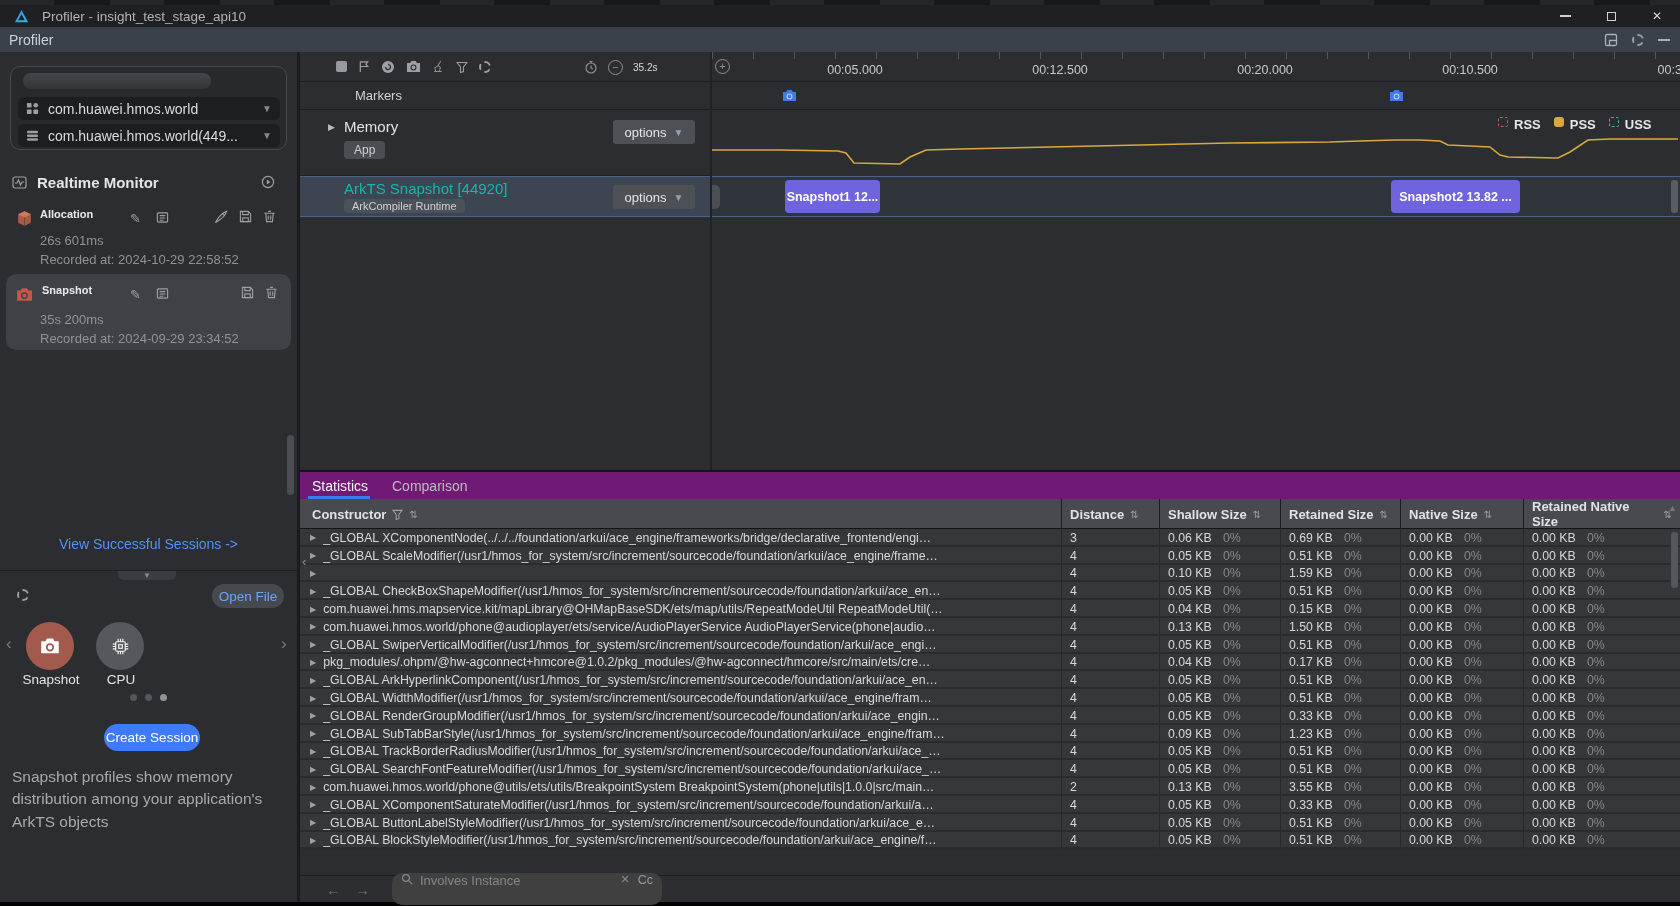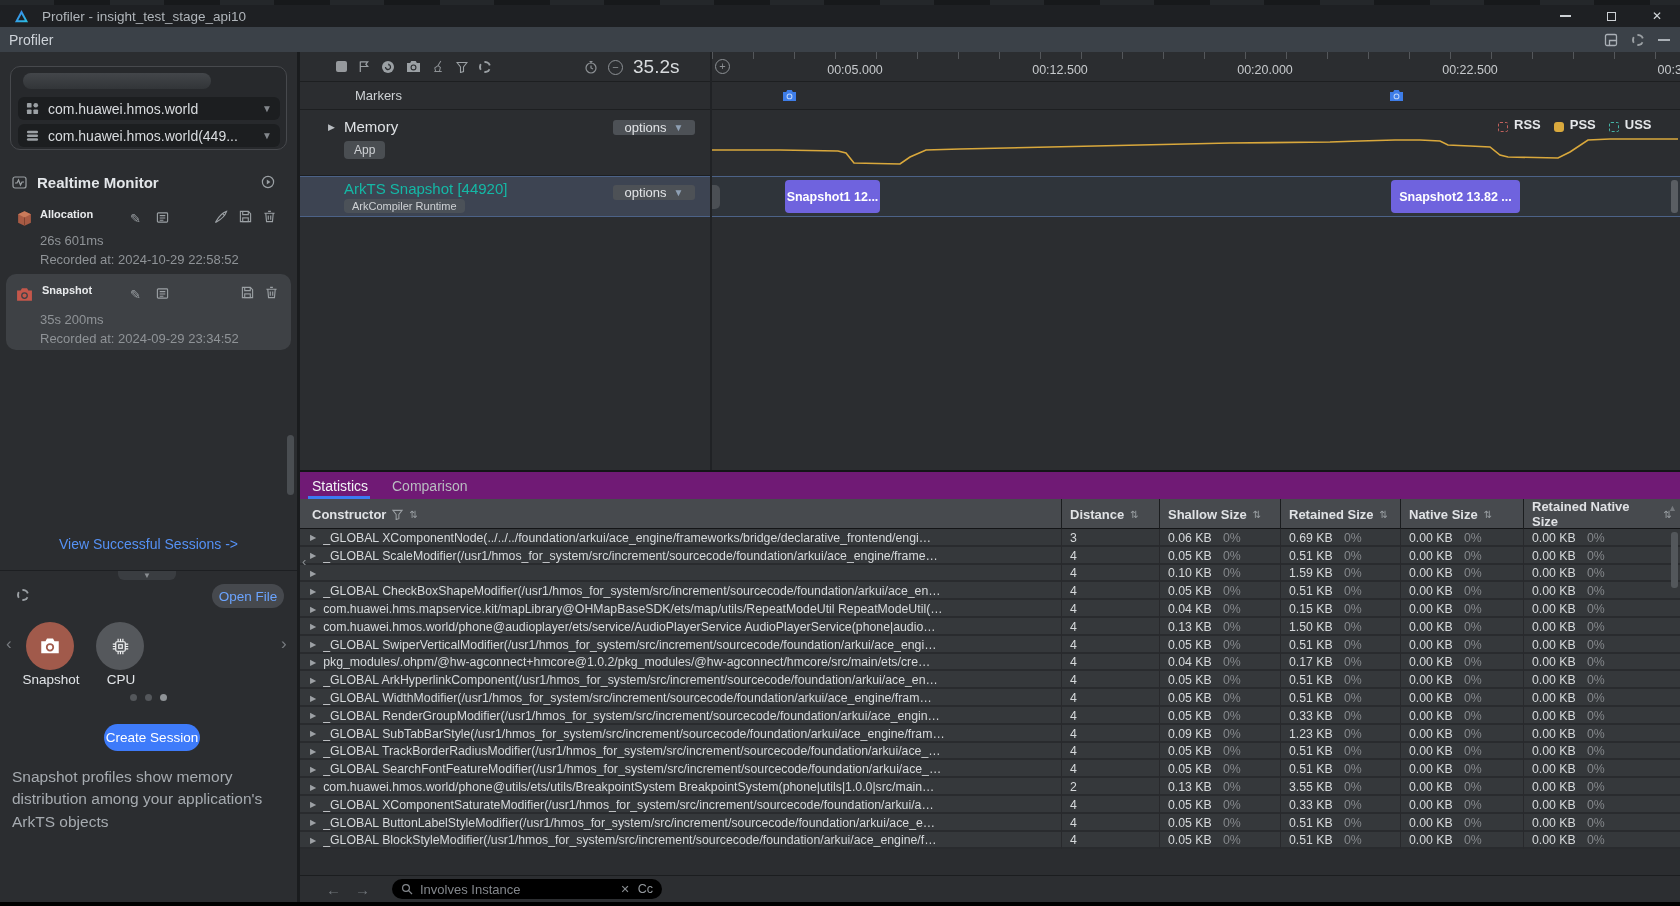--- a/index.html
+++ b/index.html
@@ -59,38 +59,38 @@
   .splitpill{left:287px;top:383px;width:7px;height:60px;background:#4a4e52;border-radius:4px}
 
   
   .content{left:300px;top:52px;width:1380px;height:850px;background:#2b2d30}
   .timeline{left:0;top:0;width:1380px;height:418px}
   .tl-divider{left:410px;top:0;width:2px;height:418px;background:#202225}
   .tl-toolbar{left:0;top:0;width:410px;height:30px;border-bottom:1px solid #1d1f21;display:flex;align-items:center;gap:11px;padding-left:36px;color:#9ba0a4}
   .stopico{width:11px;height:11px;background:#96999d;border-radius:2px}
   .tl-right{position:absolute;left:284px;top:0;height:30px;display:flex;align-items:center;gap:10px}
   .circbtn{width:15px;height:15px;border:1.5px solid #8d9195;border-radius:50%;display:flex;align-items:center;justify-content:center;font-size:11px;line-height:11px;color:#8d9195}
-  .dur{font-size:19px;color:#d8dbde}
+  .dur{font-size:10px;color:#d8dbde}
   .ruler{left:412px;top:0;width:968px;height:30px;border-bottom:1px solid #1d1f21;overflow:hidden}
   .ruler::before{content:'';position:absolute;left:0;top:0;width:968px;height:7px;background:repeating-linear-gradient(90deg,#54575b 0 1px,transparent 1px 41px)}
   .rtick{position:absolute;top:11px;transform:translateX(-50%);font-size:12.5px;color:#c7cacd;white-space:nowrap}
   .rplus{position:absolute;left:3px;top:7px}
   .mk-label{left:0;top:30px;width:410px;height:28px;border-bottom:1px solid #1d1f21;display:flex;align-items:center}
   .mk-label span{margin-left:55px;font-size:13px;color:#ced2d5}
   .mk-chart{left:412px;top:30px;width:968px;height:28px;border-bottom:1px solid #1d1f21}
   .cam-mk{position:absolute;top:7px;color:#3e7de8}
   .mem-label{left:0;top:58px;width:410px;height:66px;border-bottom:1px solid #1d1f21}
   .row-title{position:absolute;font-size:15px;color:#dfe2e5}
   .tri-exp{position:absolute;font-size:9px;color:#b9bdc1}
   .tag{position:absolute;background:#4a4e52;border-radius:4px;color:#ced1d4;font-size:12px;padding:2px 10px}
-  .optbtn{position:absolute;width:82px;height:15px;background:#4d5156;border-radius:3px;display:flex;align-items:center;justify-content:center;gap:7px;font-size:13px;color:#e2e4e7}
+  .optbtn{position:absolute;width:82px;height:24px;background:#4d5156;border-radius:3px;display:flex;align-items:center;justify-content:center;gap:7px;font-size:13px;color:#e2e4e7}
   .optbtn .caret{margin:0;color:#8fa0b4}
   .mem-chart{left:412px;top:58px;width:968px;height:66px}
   .legend{position:absolute;top:7px;left:786px;display:flex;align-items:center;gap:13px}
-  .leg-item{display:flex;align-items:flex-end;gap:6px;font-size:13px;font-weight:bold;color:#e5e7ea}
+  .leg-item{display:flex;align-items:flex-start;gap:6px;font-size:13px;font-weight:bold;color:#e5e7ea}
   .leg-box{width:10px;height:10px;border-radius:2px}
   .leg-rss{border:1px dashed #c0605c}
   .leg-pss{background:#d9a93d;border-radius:3px}
   .leg-uss{border:1px dashed #45b3a5}
   .arkts-row{left:0;top:124px;width:1380px;height:41px;border-top:1px solid #4c6287;border-bottom:1px solid #4c6287}
   .arkts-label{position:absolute;left:0;top:0;width:412px;height:39px;background:#3d4452}
   .arkts-track{position:absolute;left:412px;top:0;width:968px;height:39px;background:#2f343a}
   .chip{position:absolute;top:3px;height:33px;background:#6f63de;border-radius:4px;color:#fff;font-size:12.5px;font-weight:bold;display:flex;align-items:center;justify-content:center;white-space:nowrap;overflow:hidden}
   .track-nub{position:absolute;left:-1px;top:8px;width:9px;height:24px;background:#4b4f54;border-radius:0 5px 5px 0}
   .track-scroll{position:absolute;right:2px;top:3px;width:7px;height:33px;background:#5a5e63;border-radius:3px}
@@ -119,21 +119,21 @@
   .tc-n{left:1100px;width:123px}
   .tc-rn{left:1223px;width:149px}
   .tc-d,.tc-s,.tc-r,.tc-n,.tc-rn{border-left:1px solid #28292c;padding-left:8px}
   .v{display:inline-block;width:55px}
   .p{color:#85888c}
   .scroll-up{left:1368px;top:33px;font-size:9px;color:#74787c}
   .scroll-handle{left:1371px;top:62px;width:7px;height:56px;background:#53575b;border-radius:3px}
   .collapse-left{left:2px;top:84px;font-size:13px;color:#8a8e92}
   .searchbar{left:0;top:405px;width:1380px;height:27px;background:#2c2e31;border-top:1px solid #1b1d1f;display:flex;align-items:center}
   .nav-arrow{font-size:15px;color:#70757a;margin-left:26px}
-  .search-field{margin-left:22px;width:270px;height:20px;background:#000000;border-radius:10px;display:flex;align-items:center;padding:0 9px;color:#83878c}
+  .search-field{margin-left:22px;width:270px;height:32px;background:#404040;border-radius:10px;display:flex;align-items:flex-start;padding:0 9px;color:#83878c}
   .search-field input{flex:1;background:transparent;border:none;outline:none;font-size:13px;color:#d0d4d8;margin-left:7px;font-family:inherit}
   .search-field input::placeholder{color:#83878c}
   .clear-x{font-size:11px;color:#8a8e92;margin-right:8px}
   .cc{font-size:12.5px;color:#94999e}
   svg{display:block}
 </style>
 </head>
 <body>
 
 <div id="root">
@@ -377,21 +377,21 @@
           <span class="circbtn">−</span>
           <span class="dur">35.2s</span>
         </div>
       </div>
 
       <div class="abs ruler">
         <span class="rplus circbtn">+</span>
         <span class="rtick" style="left:143px">00:05.000</span>
         <span class="rtick" style="left:348px">00:12.500</span>
         <span class="rtick" style="left:553px">00:20.000</span>
-        <span class="rtick" style="left:758px">00:22.500</span>
+        <span class="rtick" style="left:758px">00:10.500</span>
         <span class="rtick" style="left:963px">00:35.</span>
       </div>
 
       <div class="abs mk-label">
         <span>Markers</span>
       </div>
       <div class="abs mk-chart">
         <span class="cam-mk" style="left:70px">
             <svg viewBox="0 0 16 14" width="15" height="13">
               <path d="M1 3.2h3.4L5.6 1h4.8l1.2 2.2H15v9.6H1z" fill="#3e7de8"></path>

